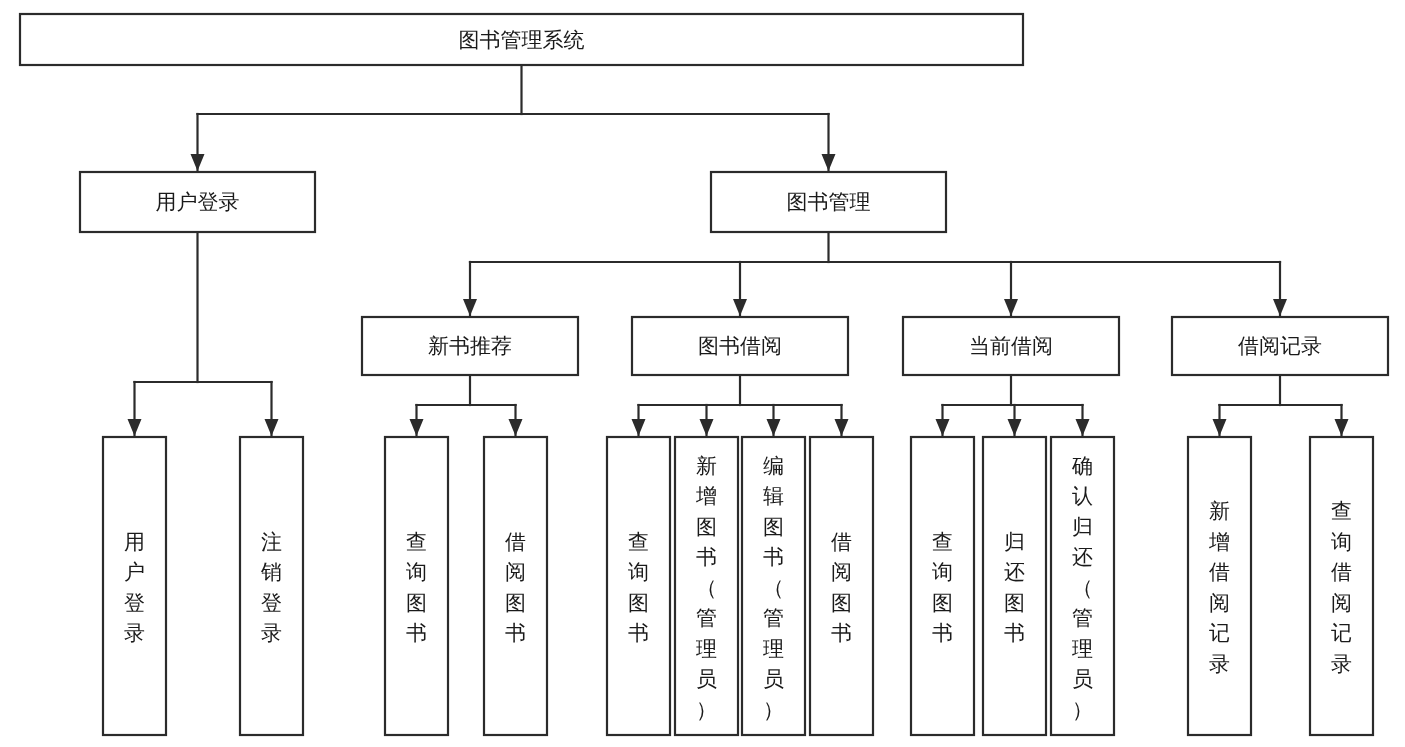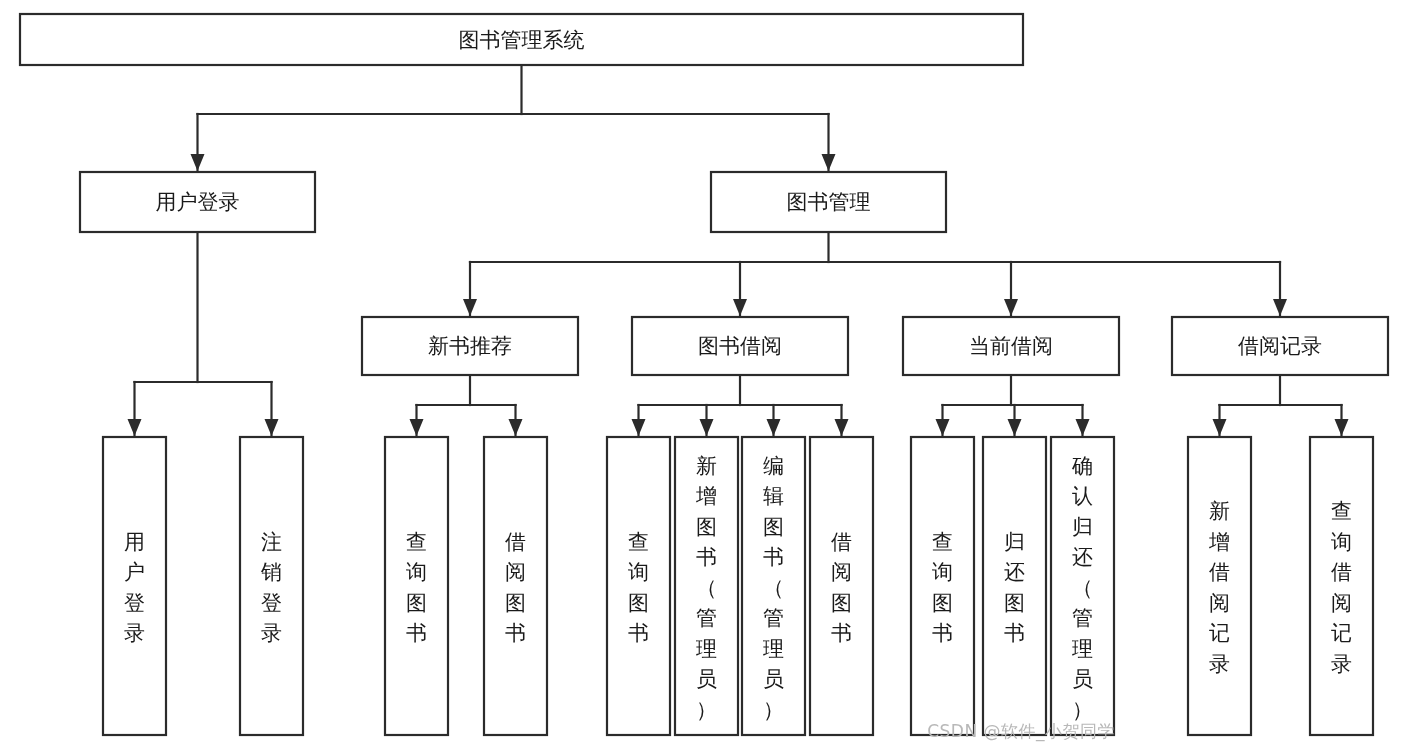--- a/index.html
+++ b/index.html
@@ -215,14 +215,13 @@
         <g>
           <rect x="1188" y="437" width="63" height="298" class="node-rect"></rect>
           <text x="1219.5" class="node-text-vert"><tspan x="1219.5" y="518.29">新</tspan><tspan x="1219.5" y="548.79">增</tspan><tspan x="1219.5" y="579.29">借</tspan><tspan x="1219.5" y="609.79">阅</tspan><tspan x="1219.5" y="640.29">记</tspan><tspan x="1219.5" y="670.79">录</tspan></text>
         </g>
         <g>
           <rect x="1310" y="437" width="63" height="298" class="node-rect"></rect>
           <text x="1341.5" class="node-text-vert"><tspan x="1341.5" y="518.29">查</tspan><tspan x="1341.5" y="548.79">询</tspan><tspan x="1341.5" y="579.29">借</tspan><tspan x="1341.5" y="609.79">阅</tspan><tspan x="1341.5" y="640.29">记</tspan><tspan x="1341.5" y="670.79">录</tspan></text>
         </g>
       </g>
     </svg>
-  <div class="watermark">CSDN @软件_小贺同学</div>
 </div>
 
 </body></html>

